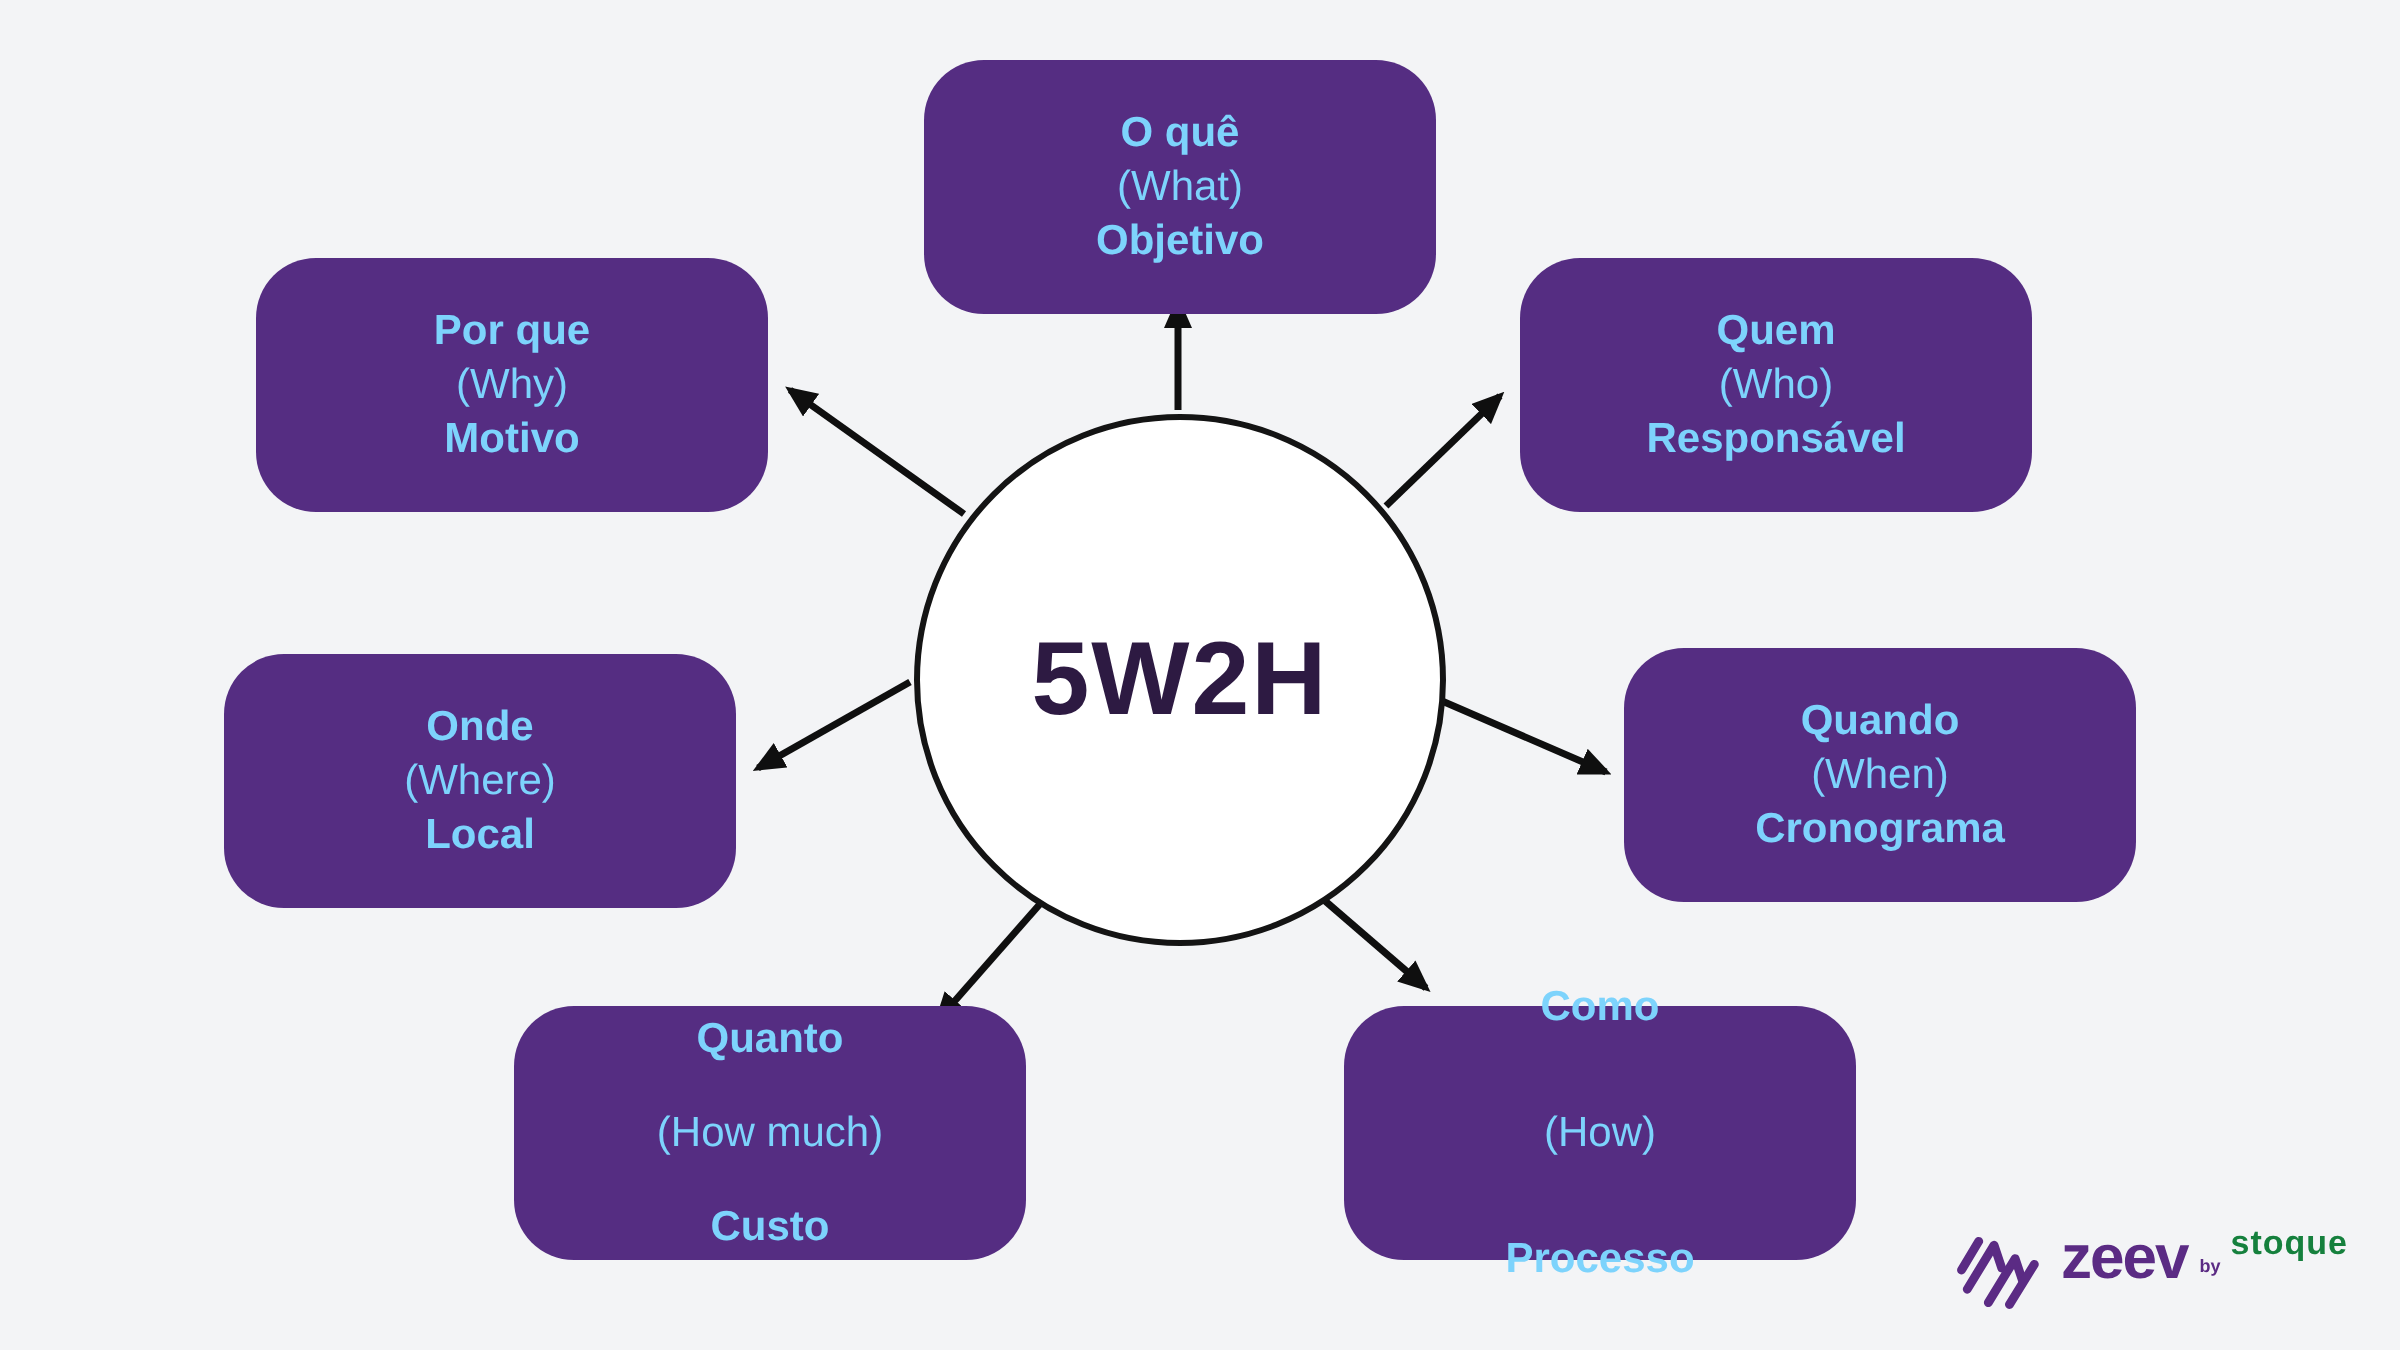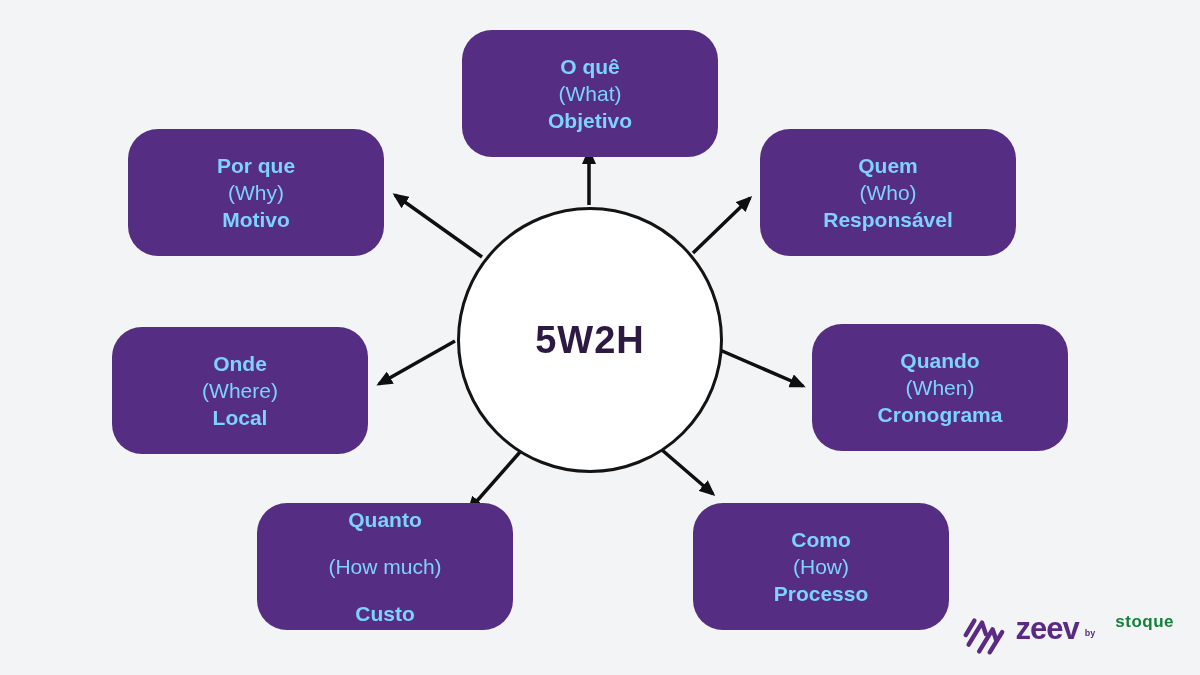--- a/index.html
+++ b/index.html
@@ -38,36 +38,36 @@
     z-index: 2;
   }
   .node .bold { font-weight: bold; }
   .node .reg  { font-weight: normal; }
   .node-what     { left: 462px; top: 30px; }
   .node-why      { left: 128px; top: 129px; }
   .node-who      { left: 760px; top: 129px; }
   .node-where    { left: 112px; top: 327px; }
   .node-when     { left: 812px; top: 324px; }
   .node-how-much { left: 257px; top: 503px; gap: 20px; }
-  .node-how      { left: 693px; top: 503px; }
+  .node-how      { left: 672px; top: 503px; gap: 36px; }
   .center-circle {
     position: absolute;
     left: 457px; top: 207px;
     width: 266px; height: 266px;
     background: #ffffff;
     border: 3px solid #141414;
     border-radius: 50%;
     display: flex;
     align-items: center;
     justify-content: center;
     z-index: 1;
   }
   .center-circle span {
     font-weight: bold;
-    font-size: 38px;
+    font-size: 52px;
     letter-spacing: 1px;
     color: #2d1a42;
   }
   .logo {
     position: absolute;
     right: 26px;
     bottom: 16px;
     display: flex;
     align-items: flex-start;
     z-index: 3;
@@ -77,21 +77,21 @@
     font-weight: bold;
     font-size: 31px;
     letter-spacing: -1px;
     color: #5b2b84;
     line-height: 1;
   }
   .logo .by {
     font-size: 9px;
     font-weight: bold;
     color: #5b2b84;
-    margin: -6px 20px 0 6px;
+    margin: -6px 5px 0 6px;
     align-self: center;
   }
   .logo .company {
     font-size: 17px;
     font-weight: bold;
     letter-spacing: 0.5px;
     color: #15803d;
     line-height: 1;
   }
 </style>

